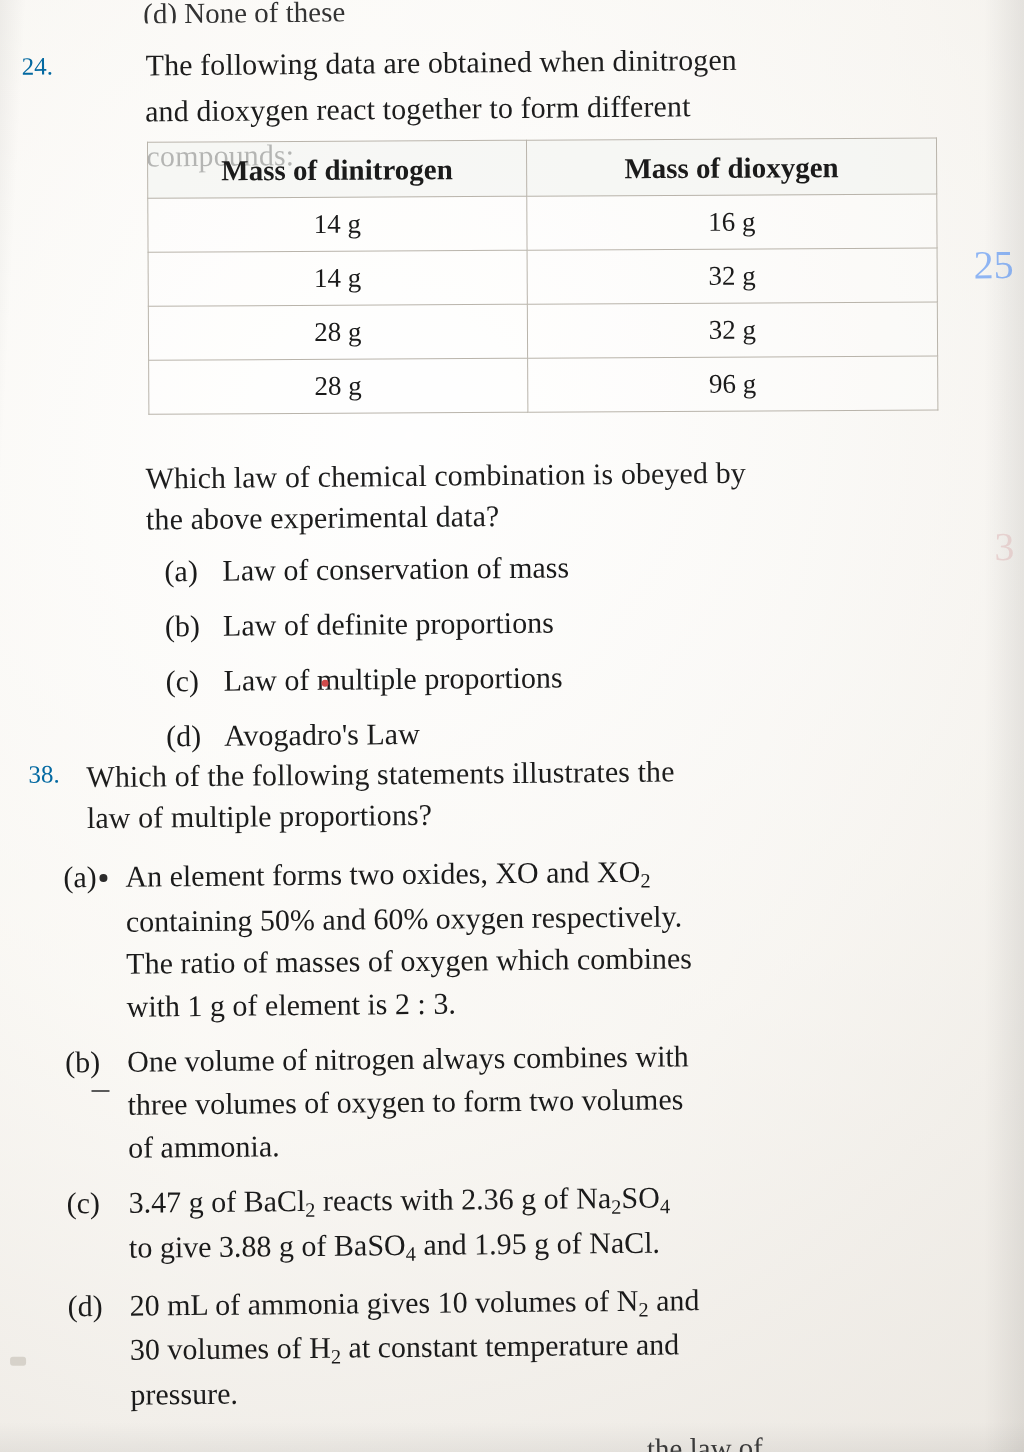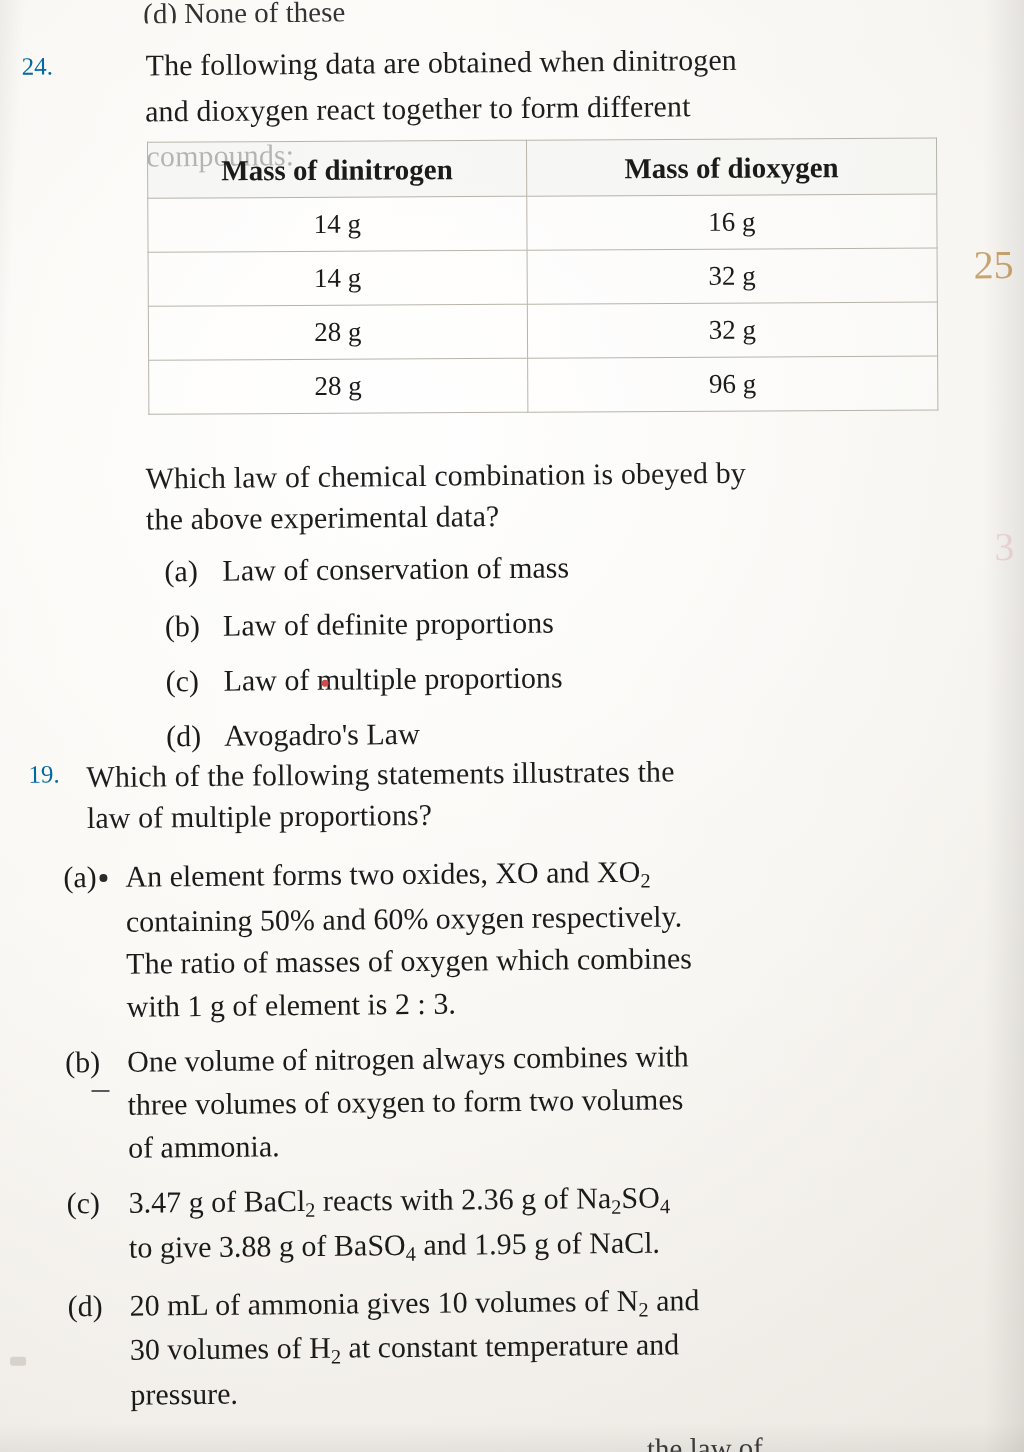--- a/index.html
+++ b/index.html
@@ -159,21 +159,21 @@
     position: absolute;
     left: 30px;
     width: 18px; height: 2px;
     background: #5a5a5a;
   }
   sub { font-size: 0.68em; vertical-align: -0.28em; }
 
   
   .margin-mark {
     position: absolute;
-    color: #a16207;
+    color: #3b82f6;
     font-size: 40px;
     font-family: "Liberation Serif", serif;
     opacity: 0.55;
   }
   #mm1 { right: 6px; top: 246px; }
   #mm2 { right: 8px; top: 528px; color: #e0bcbc; }
   .bottom-cut {
     position: absolute;
     left: 640px;
     bottom: -4px;
@@ -259,21 +259,21 @@
       <span class="val">Law of multiple proportions</span>
     </div>
     <div class="opt">
       <span class="lbl">(d)</span>
       <span class="val">Avogadro's Law</span>
     </div>
     <div class="dot-mark" style="top: 130px;"></div>
   </div>
 
   <div class="q-block" id="q25">
-    <span class="num">19.</span>
+    <span class="num">38.</span>
     <div class="body txt">
       <span class="l">Which of the following statements illustrates the</span>
       <span class="l">law of multiple proportions?</span>
     </div>
   </div>
 
   <div id="opts25">
     <div class="bullet-dot" style="top: 18px;"></div>
 
     <div class="opt2">

